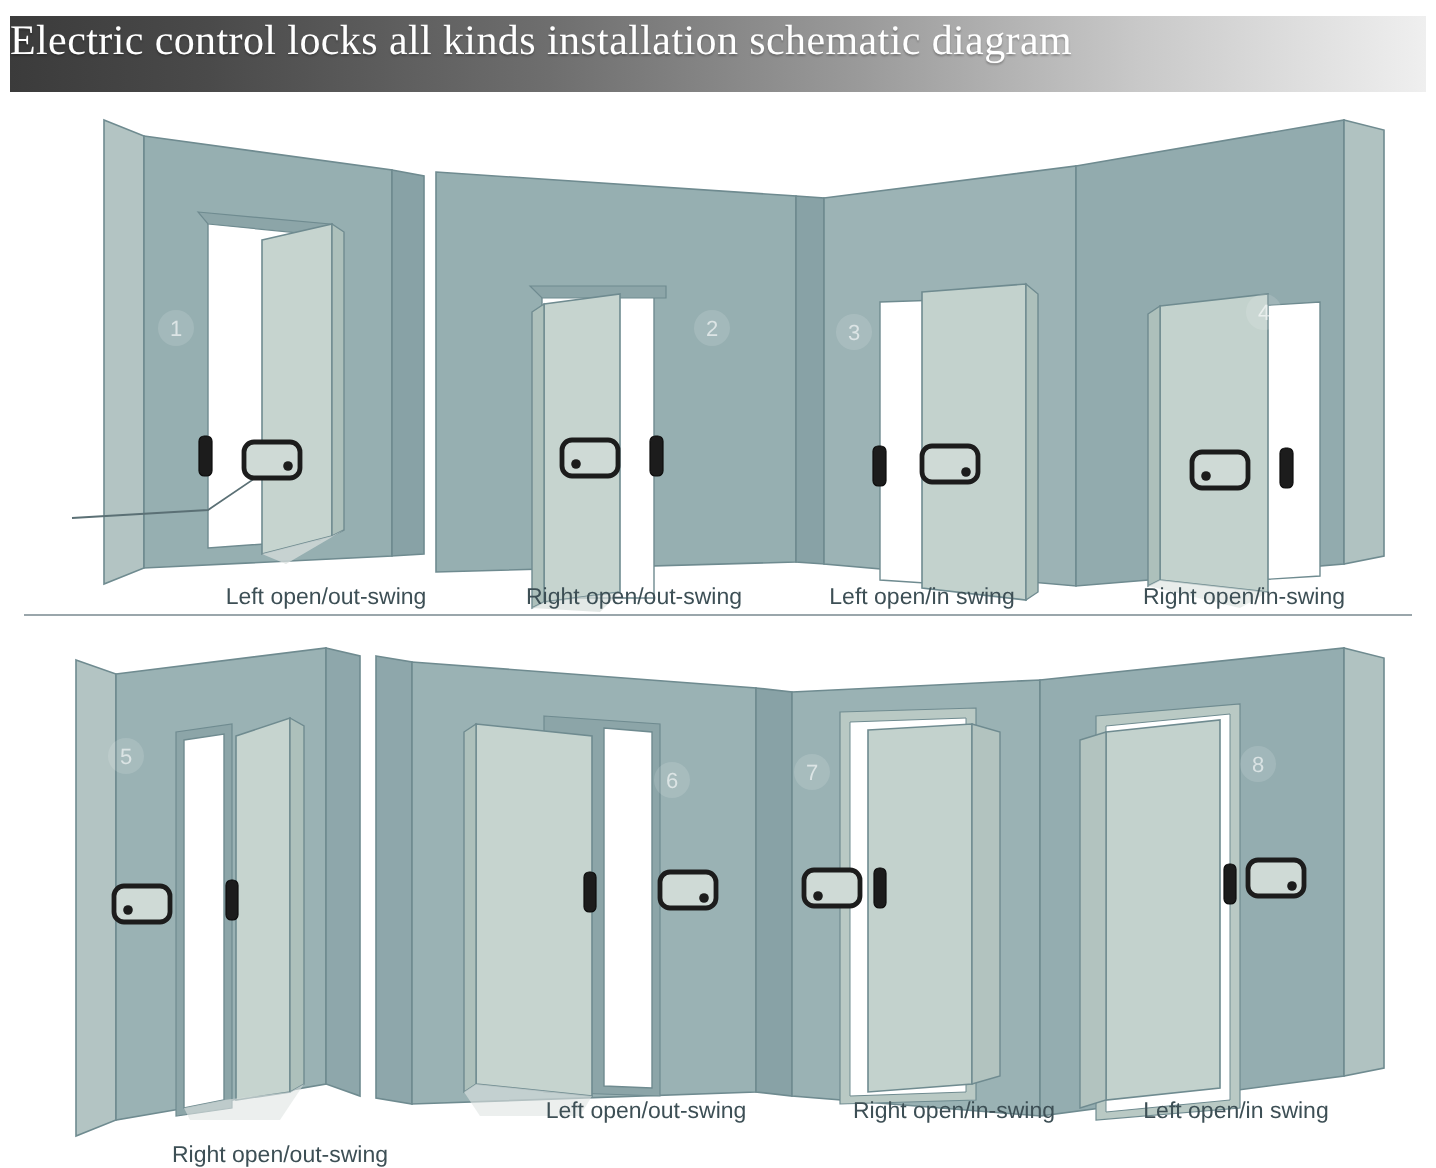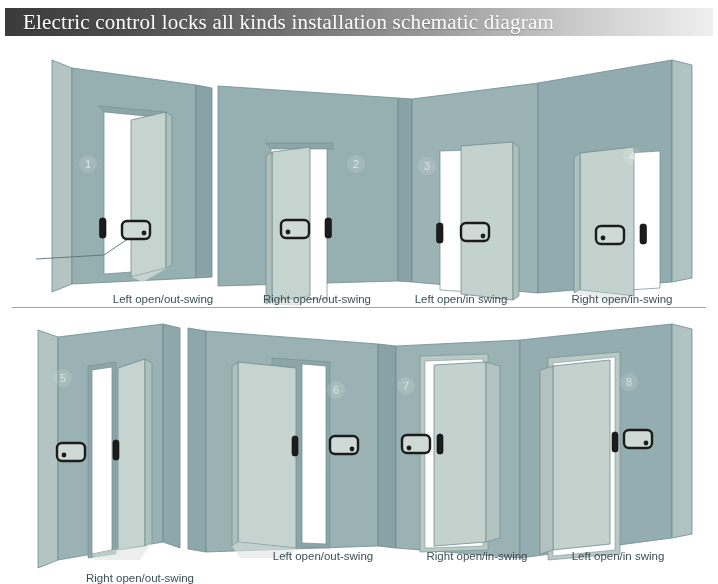--- a/index.html
+++ b/index.html
@@ -15,27 +15,26 @@
     font-family: "Liberation Sans", sans-serif;
     position: relative;
   }
 
   
   .title-bar {
     position: absolute;
     left: 5px;
     top: 8px;
     width: 708px;
-    height: 28px;
+    height: 38px;
     background: linear-gradient(to right, #3b3b3b 0%, #4a4a4a 14%, #6e6e6e 38%,
                                 #9a9a9a 60%, #c9c9c9 80%, #efefef 100%);
     display: flex;
-    align-items: center;
+    align-items: flex-start;
     box-sizing: border-box;
-    padding-left: 18px;
   }
   .title-text {
     font-family: "Liberation Serif", serif;
     font-size: 21px;
     color: #ffffff;
     letter-spacing: 0.2px;
     white-space: nowrap;
     text-shadow: 0 1px 1px rgba(0,0,0,0.25);
   }
 

